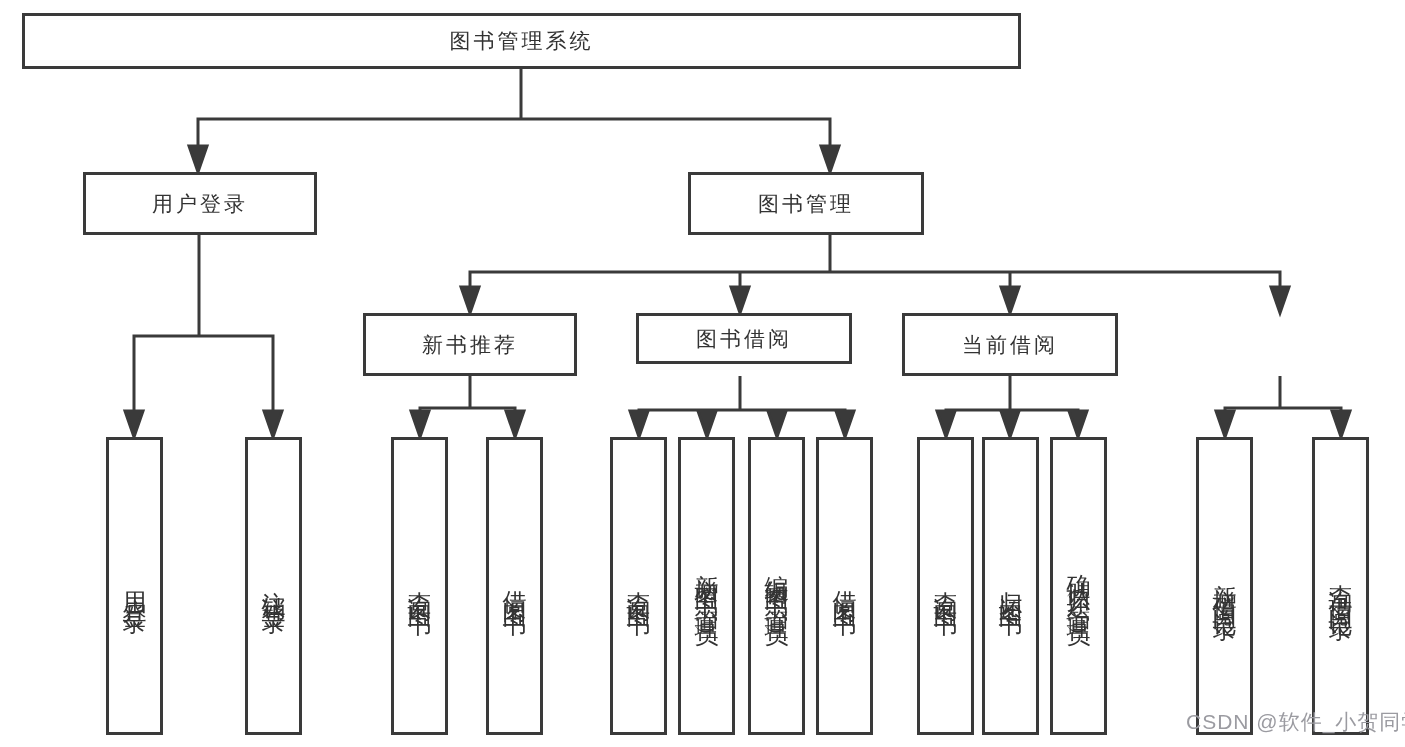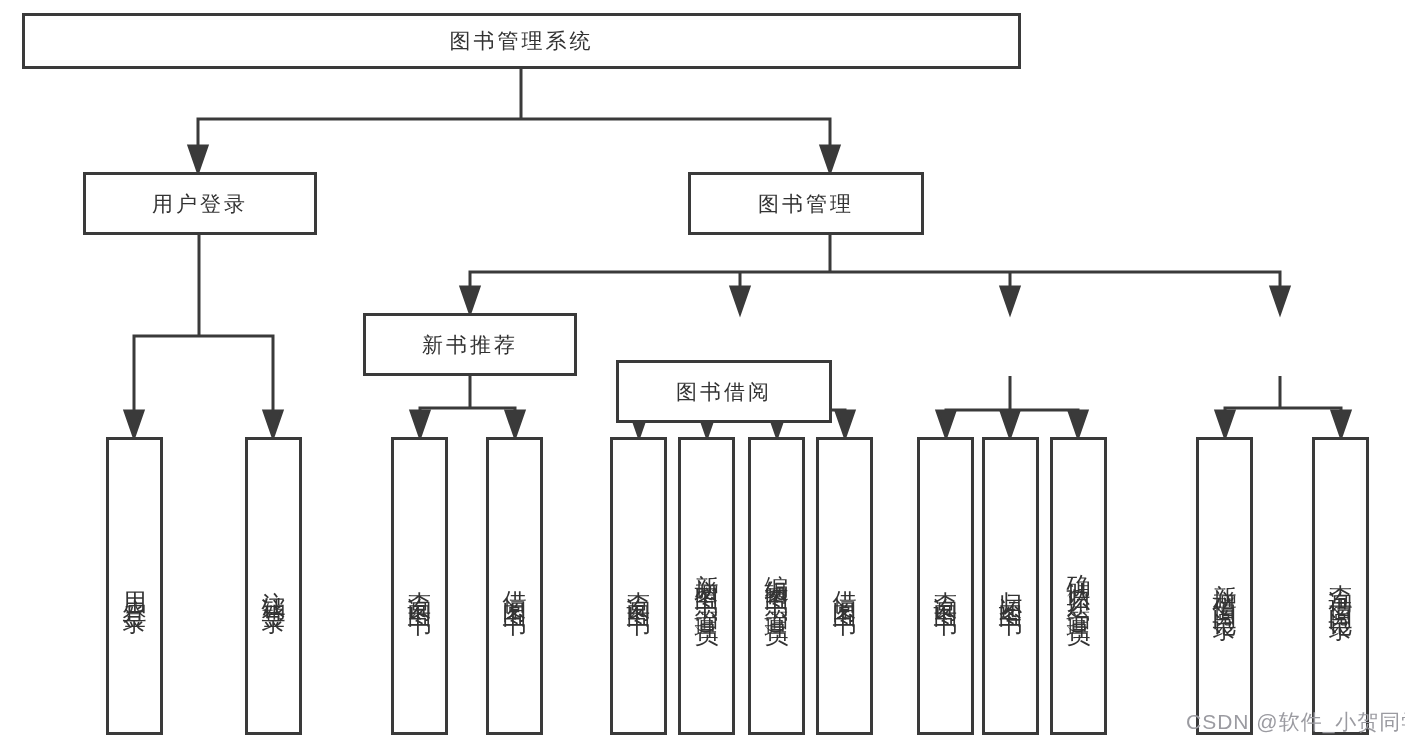--- a/index.html
+++ b/index.html
@@ -86,22 +86,25 @@
   <div class="node hbox" style="left:83px;top:172px;width:234px;height:63px;">
     <span class="label">用户登录</span>
   </div>
   <div class="node hbox" style="left:688px;top:172px;width:236px;height:63px;">
     <span class="label">图书管理</span>
   </div>
 
   <div class="node hbox" style="left:363px;top:313px;width:214px;height:63px;">
     <span class="label">新书推荐</span>
   </div>
-  <div class="node hbox" style="left:616px;top:313px;width:216px;height:63px;margin-top:47px;">
+  <div class="node hbox" style="left:636px;top:313px;width:216px;height:51px;">
     <span class="label">图书借阅</span>
+  </div>
+  <div class="node hbox" style="left:902px;top:313px;width:216px;height:63px;">
+    <span class="label">当前借阅</span>
   </div>
 
   <div class="node vbox" style="left:106px;top:437px;width:57px;height:298px;">
     <span class="label">用户登录</span>
   </div>
   <div class="node vbox" style="left:245px;top:437px;width:57px;height:298px;">
     <span class="label">注销登录</span>
   </div>
 
   <div class="node vbox" style="left:391px;top:437px;width:57px;height:298px;">

